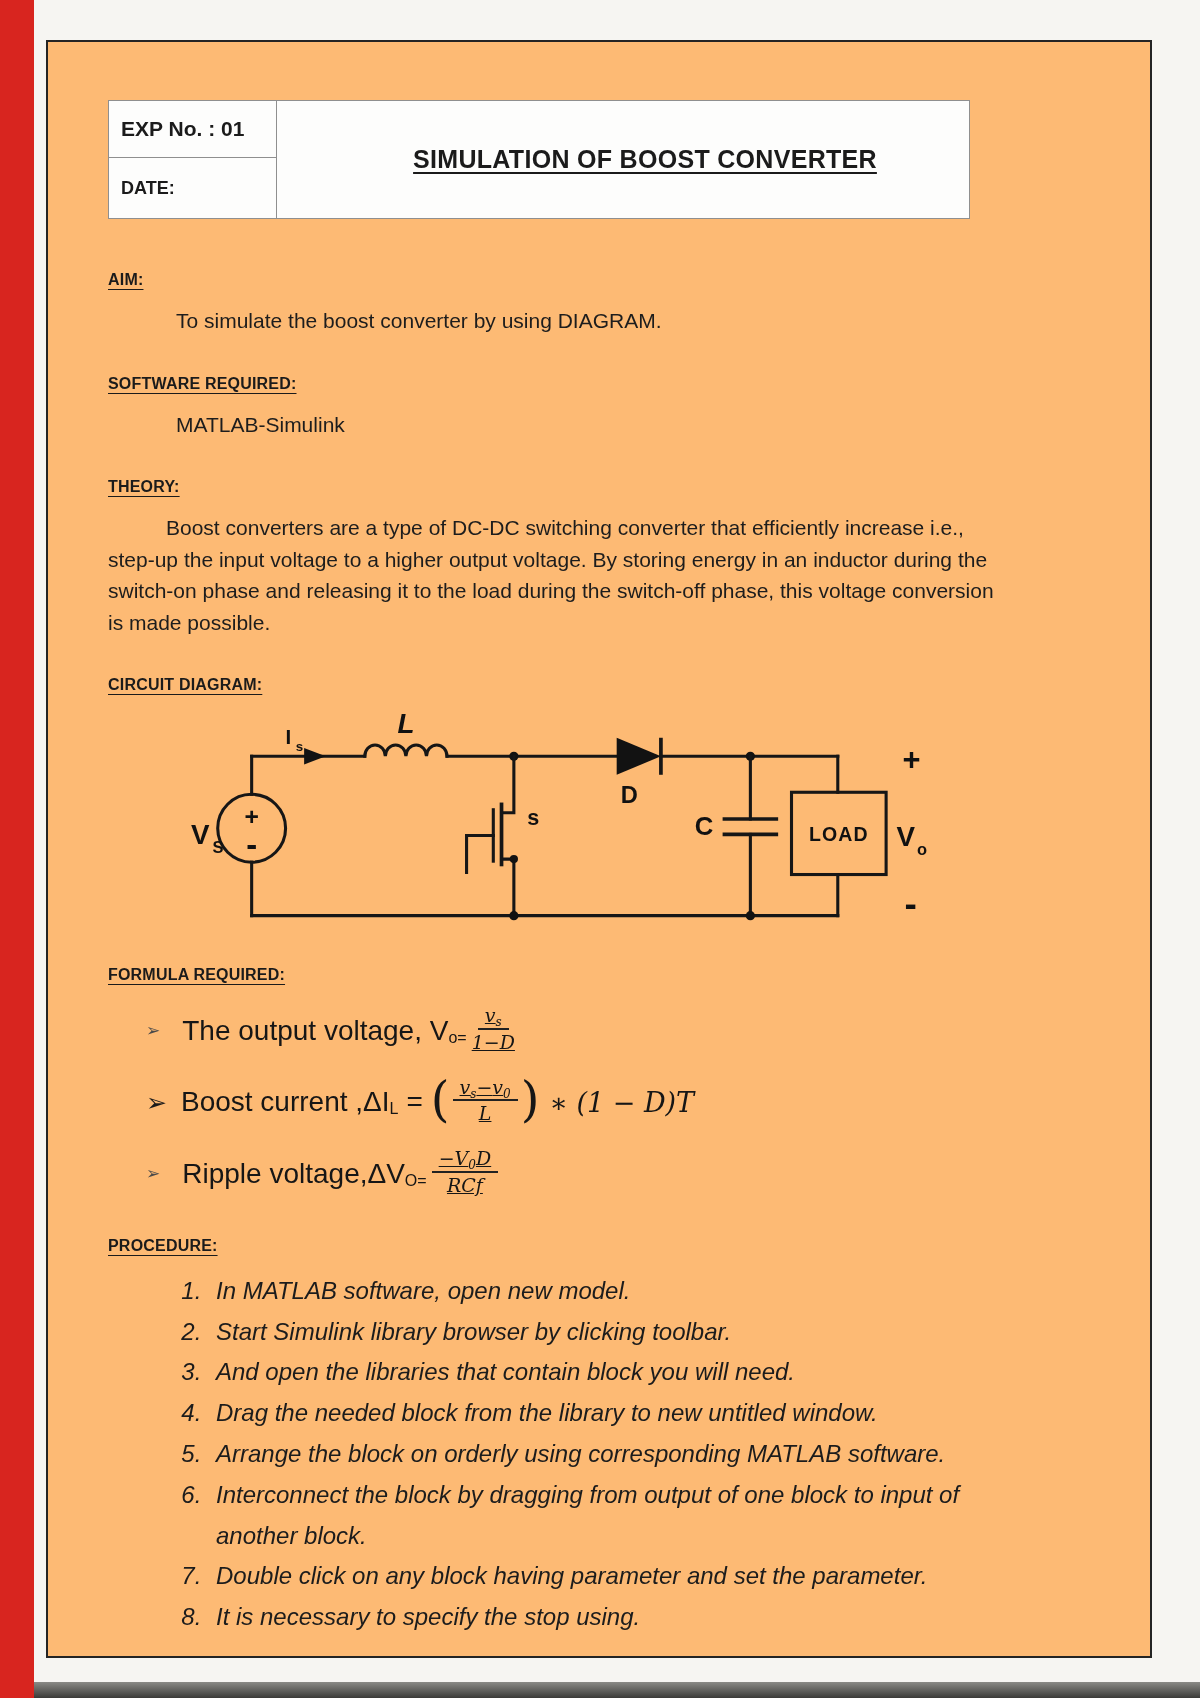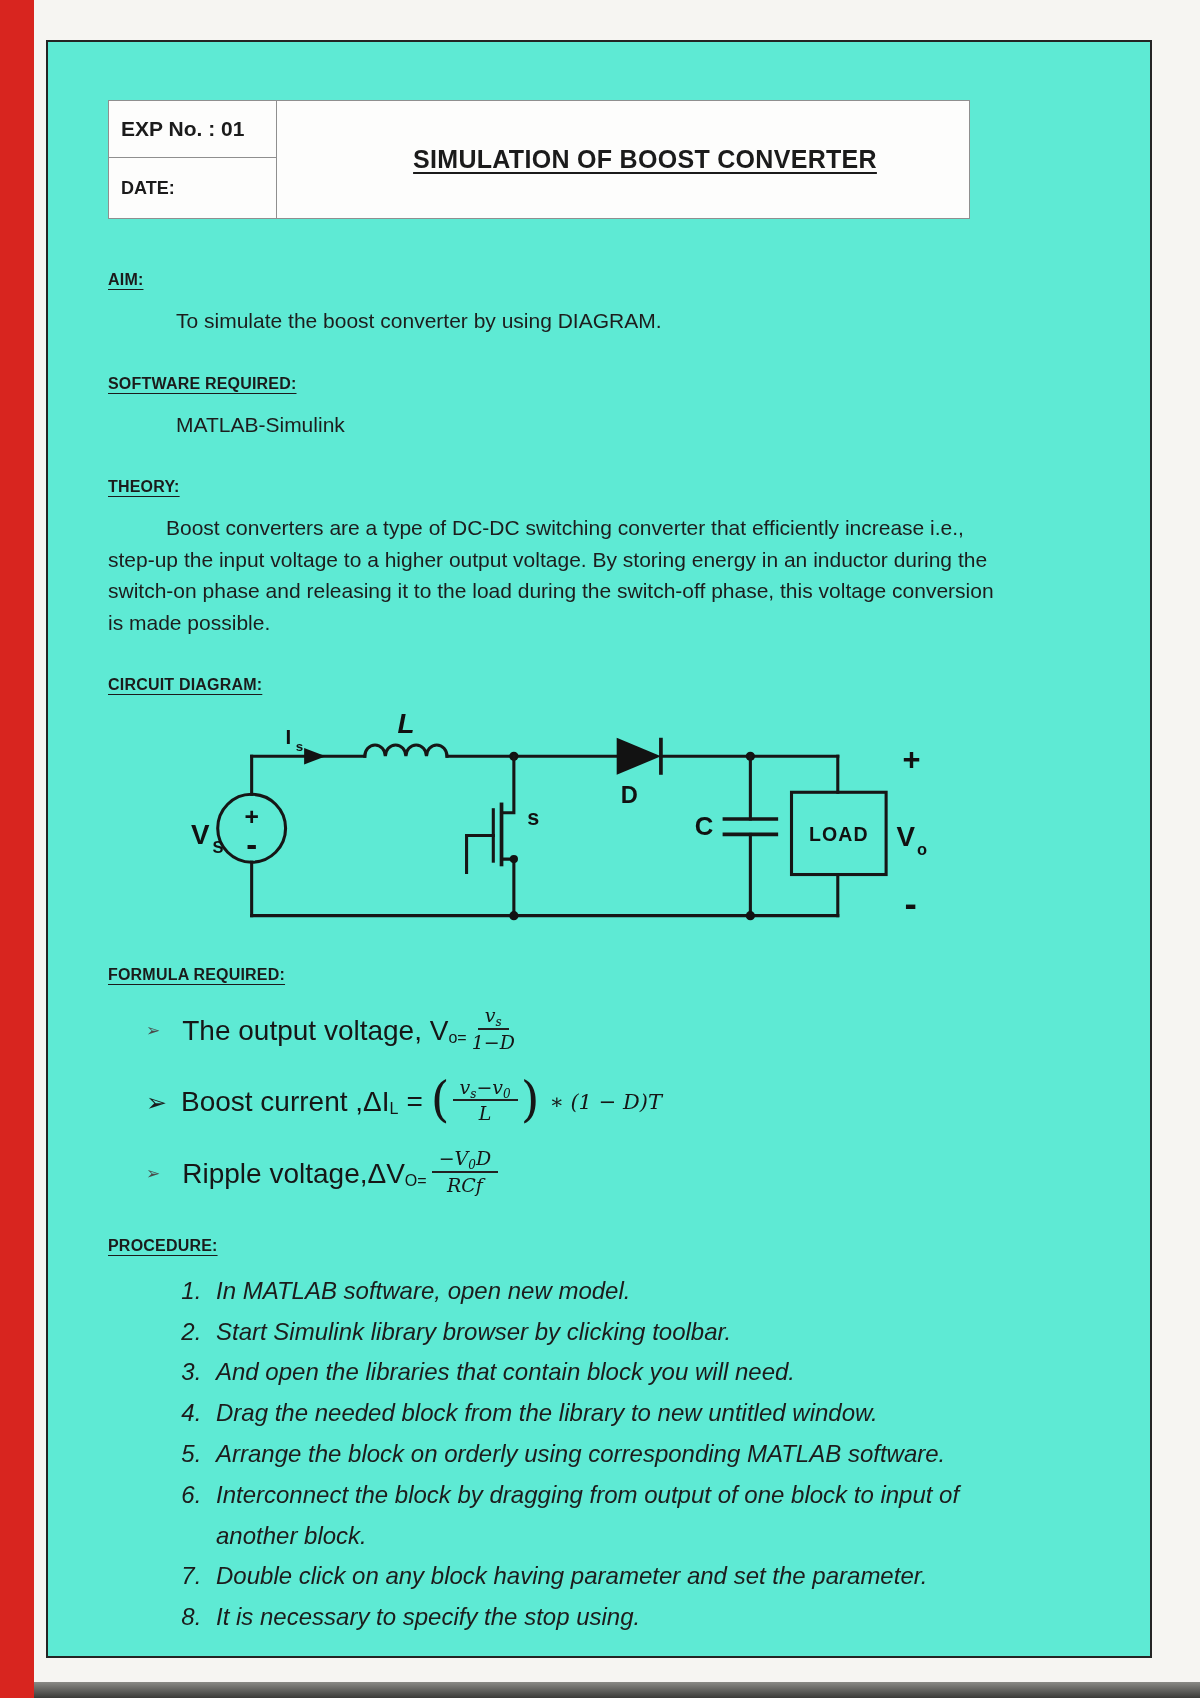--- a/index.html
+++ b/index.html
@@ -17,21 +17,21 @@
     background: #d8251f;
   }
   .bottom-band {
     position: absolute; left: 34px; right: 0; bottom: 0; height: 16px;
     background: linear-gradient(#8a8a86, #3a3a38);
   }
   .page-frame {
     position: absolute; left: 46px; top: 40px;
     width: 1106px; height: 1618px;
     border: 2px solid #242424;
-    background: #5eead4;
+    background: #fdba74;
   }
   .content { padding: 58px 140px 0 60px; }
 
   
   .header-table {
     display: grid;
     grid-template-columns: 168px 1fr;
     grid-template-rows: 57px 60px;
     width: 862px;
     border: 1.5px solid #8f8f8f;
@@ -86,27 +86,27 @@
     font-size: 28px; color: #161616;
   }
   .fmarker { font-size: 17px; color: #4a4a4a; margin-right: 22px; }
   .fmarker.big { font-size: 25px; color: #1a1a1a; margin-right: 14px; }
   .flead { font-size: 28px; }
   .fsub { font-size: 16px; position: relative; top: 7px; margin-right: 2px; }
   .feq { margin: 0 8px 0 6px; }
   .frac {
     display: inline-flex; flex-direction: column; align-items: center;
     font-family: "DejaVu Serif", serif; font-style: italic;
-    font-size: 19px; line-height: 1.2; margin: 0 3px; position: relative; top: -2px;
+    font-size: 19px; line-height: 1.2; margin: 0 3px; position: relative; top: -2px; text-decoration: underline;
   }
   .frac .num { border-bottom: 2px solid #222; padding: 0 7px 1px; white-space: nowrap; }
   .frac .den { padding-top: 1px; white-space: nowrap; }
   .msub { font-size: 12px; font-style: italic; position: relative; top: 4px; }
   .bigparen { font-family: "DejaVu Serif", serif; font-size: 48px; font-weight: 300; line-height: 0.9; position: relative; top: -3px; }
-  .ftail { font-family: "DejaVu Serif", serif; font-style: italic; font-size: 21px; margin-left: 10px; white-space: nowrap; }
+  .ftail { font-family: "DejaVu Serif", serif; font-style: italic; font-size: 27px; margin-left: 10px; white-space: nowrap; }
 
   
   .procedure-list {
     margin: 4px 8px 0 66px;
     padding-left: 34px;
     font-size: 24px; line-height: 1.7; color: #1c1c1c; font-style: italic;
   }
   .procedure-list li { padding-left: 8px; }
 </style>
 </head>

